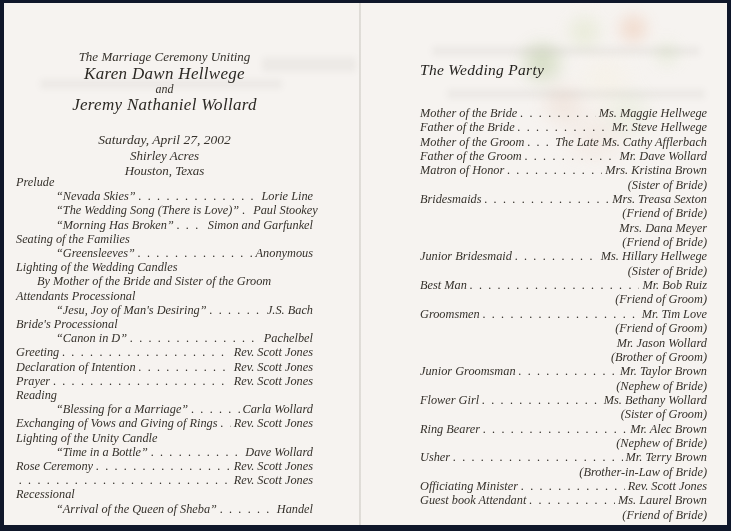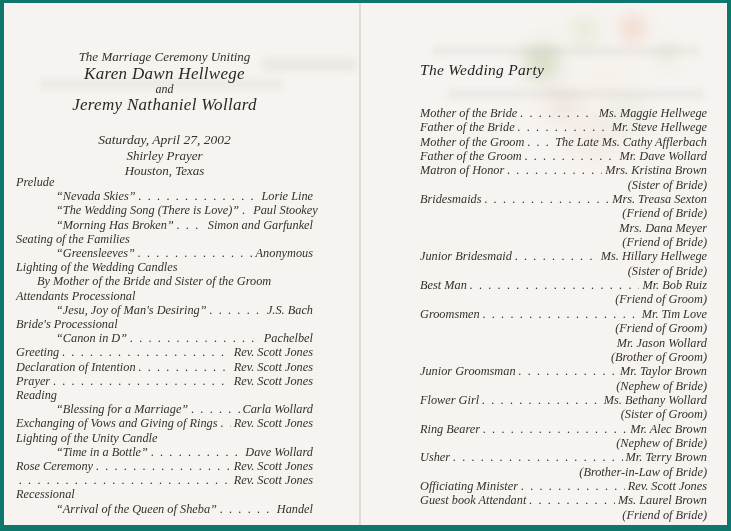--- a/index.html
+++ b/index.html
@@ -1,17 +1,17 @@
 <!DOCTYPE html>
 <html><head>
 <meta charset="utf-8">
 <style>
   html,body{margin:0;padding:0;background:#000;}
   .scan{
-    position:relative;width:731px;height:531px;background:#0f766e;
+    position:relative;width:731px;height:531px;background:#0f172a;
     font-family:"Liberation Serif",serif;font-style:italic;color:#35312b;
     overflow:hidden;
   }
   .page{position:absolute;top:3px;bottom:6px;background:#f6f3f0;}
   .page-left{left:4px;width:355px;}
   .page-right{left:361px;right:4px;}
   .fold{
     position:absolute;top:3px;bottom:6px;left:359px;width:2px;
     background:linear-gradient(to right,#e6e3de,#d4d1cc 55%,#eeebe6);
   }
@@ -72,21 +72,21 @@
   <div class="page page-left">
     <div class="ghost g1"></div>
     <div class="ghost g2"></div>
 
     <div class="lp-header">
       <div class="lph-intro">The Marriage Ceremony Uniting</div>
       <div class="lph-name">Karen Dawn Hellwege</div>
       <div class="lph-and">and</div>
       <div class="lph-name">Jeremy Nathaniel Wollard</div>
       <div class="lph-date">Saturday, April 27, 2002</div>
-      <div class="lph-venue">Shirley Prayer</div>
+      <div class="lph-venue">Shirley Acres</div>
       <div class="lph-city">Houston, Texas</div>
     </div>
 
     <div class="program">
         <div class="prog-row indent-0">
     <span class="prog-label">Prelude</span>
 
   </div>
         <div class="prog-row indent-2">
     <span class="prog-label">“Nevada Skies”</span>

